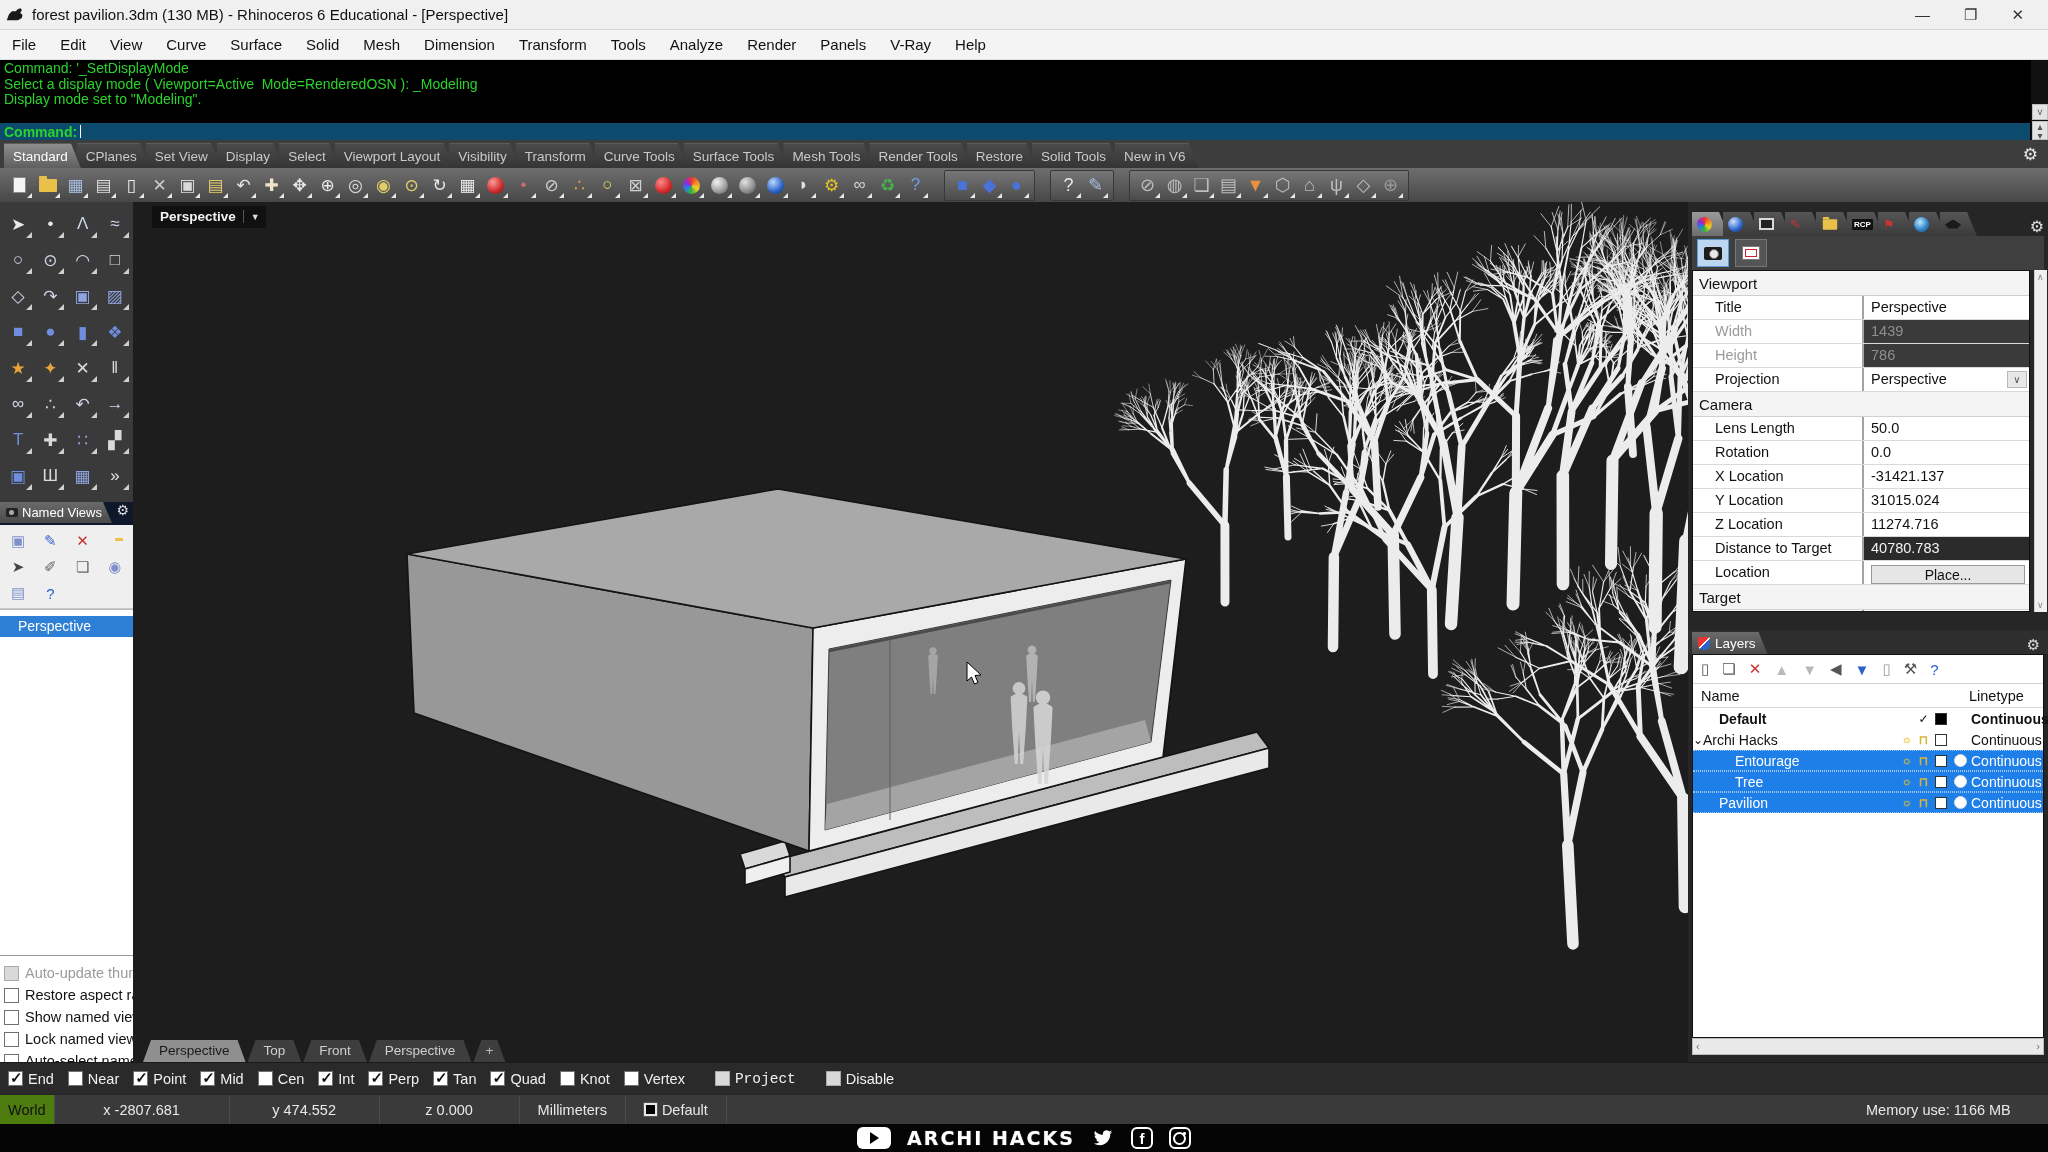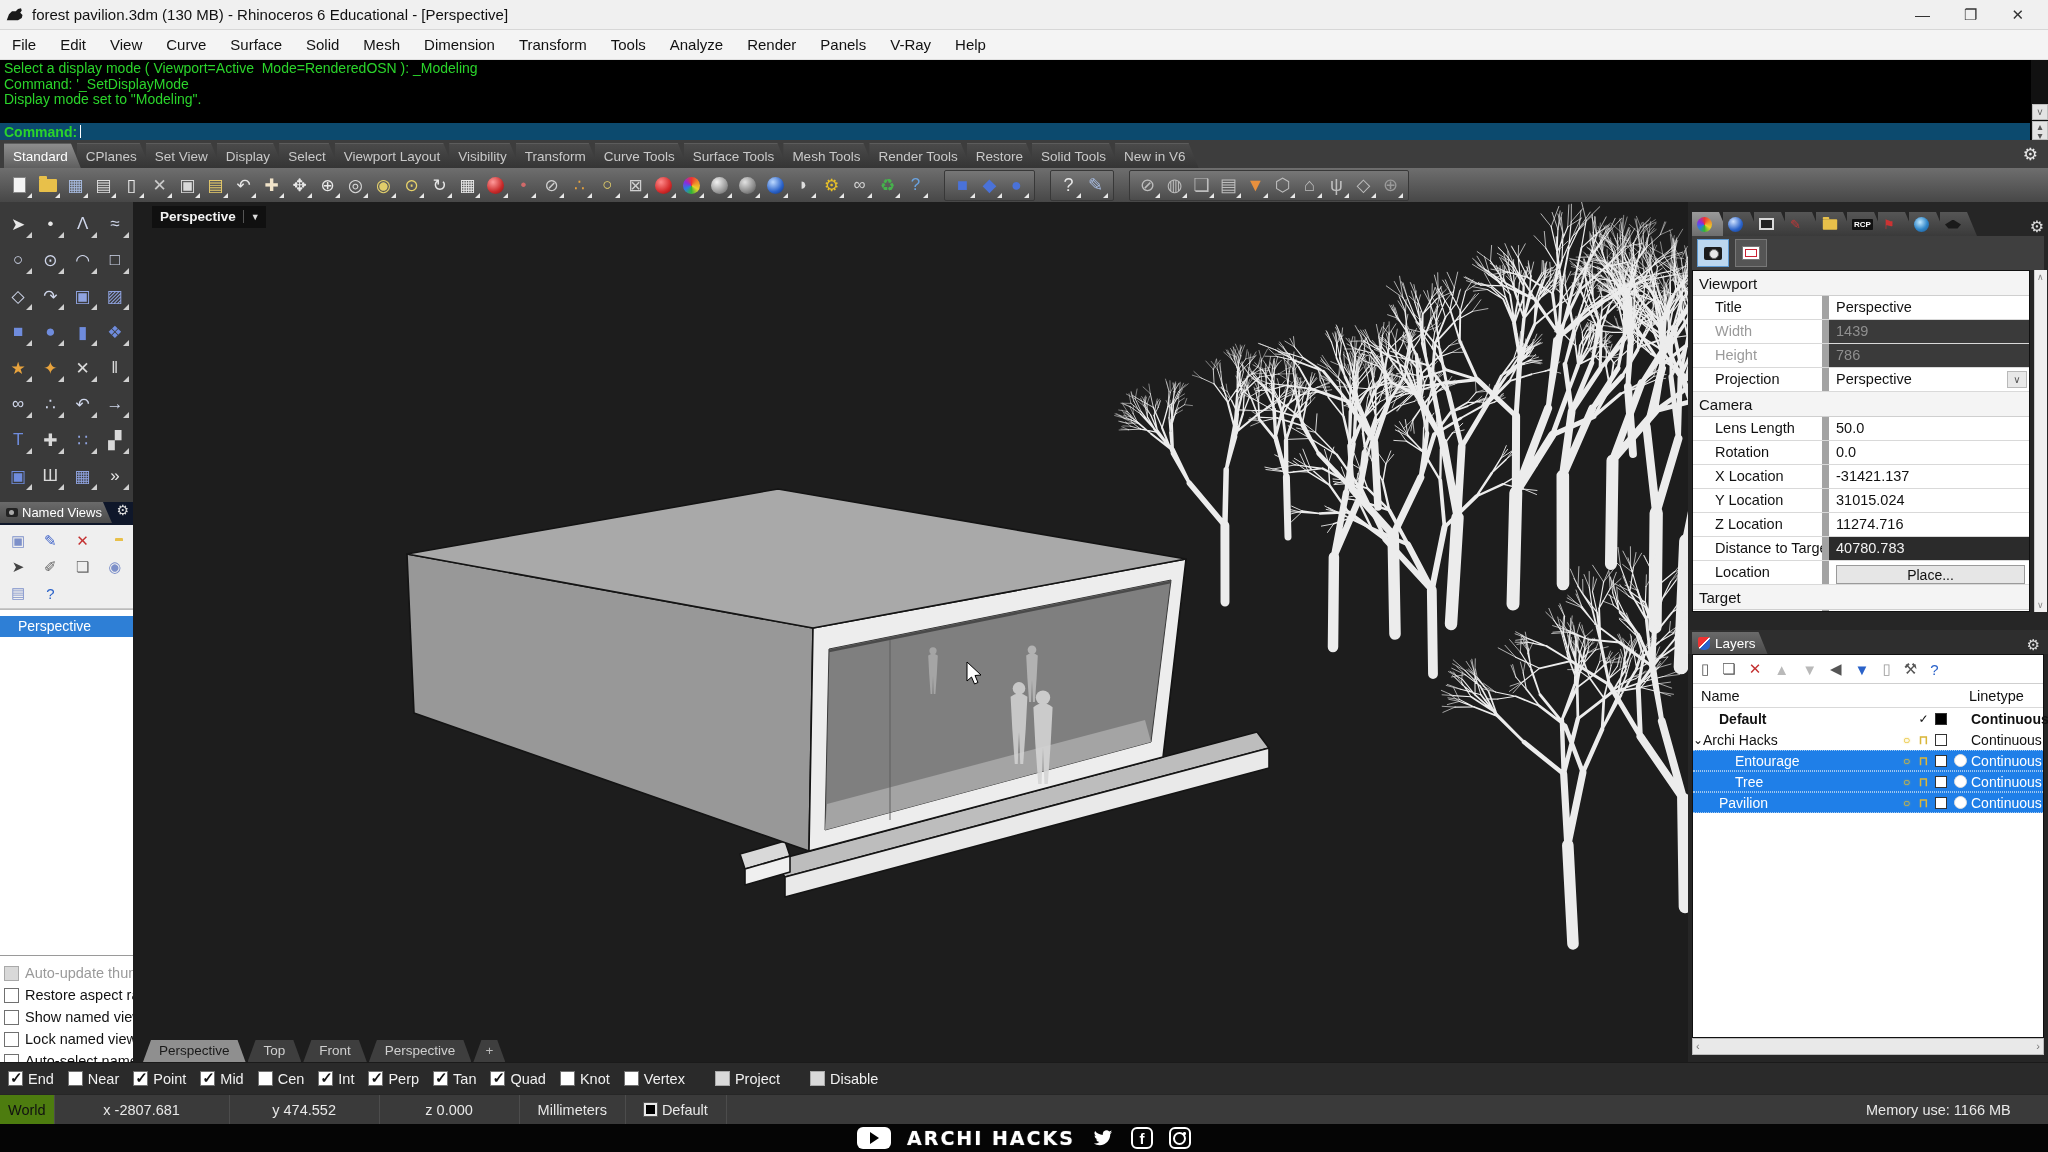--- a/index.html
+++ b/index.html
@@ -91,21 +91,21 @@
   #propsub{position:absolute;left:4px;top:34px;width:352px;height:34px;background:#3f3f3f;display:flex;align-items:center;gap:6px;padding-left:5px}
   .subbtn{width:32px;height:28px;display:flex;align-items:center;justify-content:center;border:1px solid #777;background:#555}
   .subbtn.sel{background:#bcd7ef;border-color:#5f9bd4}
   .camico{width:18px;height:13px;background:#1c1c1c;border-radius:2px;position:relative}
   .camico::after{content:"";position:absolute;left:5px;top:2.5px;width:8px;height:8px;border-radius:50%;background:#e8e8e8;border:1px solid #666}
   .vpico{width:18px;height:14px;background:#fff;border:1px solid #777;position:relative}
   .vpico::after{content:"";position:absolute;left:2px;top:2px;right:2px;bottom:2px;border:1px solid #c23}
   #propgrid{position:absolute;left:4px;top:68px;width:338px;height:342px;background:#fff;border:1px solid #111;overflow:hidden}
   .sechead{height:25px;background:#f4f4f4;border-bottom:1px solid #cfcfcf;display:flex;align-items:center;padding-left:6px;font-size:15px;color:#111}
   .prow{height:24px;display:flex;border-bottom:1px solid #d9d9d9;font-size:14.5px;color:#111}
-  .prow .pl{width:136px;padding:3px 4px 0 22px;border-right:7px solid #a3a3a3;overflow:hidden;white-space:nowrap}
+  .prow .pl{width:171px;padding:3px 4px 0 22px;border-right:2px solid #a3a3a3;overflow:hidden;white-space:nowrap}
   .prow .pv{flex:1;padding:3px 0 0 7px;position:relative;overflow:hidden;white-space:nowrap}
   .prow.disabled .pl{color:#9a9a9a}
   .prow.disabled .pv{background:#3a3a3a;color:#8f8f8f}
   .prow.selected .pv{background:#2b2b2b;color:#f2f2f2}
   .prow .chev{position:absolute;right:2px;top:3px;width:20px;height:17px;background:#e8e8e8;border:1px solid #b9b9b9;color:#555;font-size:10px;text-align:center;line-height:16px}
   .prow .btn{display:block;margin:1px 4px 0 0;background:#e6e6e6;border:1px solid #9a9a9a;text-align:center;font-size:14px;height:19px;line-height:18px}
   #propscroll{position:absolute;right:1px;top:68px;width:13px;height:342px;background:#f0f0f0;border-left:1px solid #ccc;color:#888;font-size:9px;text-align:center}
   #propscroll .up{position:absolute;top:2px;left:2px}
   #propscroll .dn{position:absolute;bottom:2px;left:2px}
 
@@ -182,22 +182,22 @@
     <span class="mi">Tools</span>
     <span class="mi">Analyze</span>
     <span class="mi">Render</span>
     <span class="mi">Panels</span>
     <span class="mi">V-Ray</span>
     <span class="mi">Help</span>
   </div>
 
 <div id="cmdarea" class="abs">
   <div id="cmdlines">
+      <div class="cmdline">Command: '_SetDisplayMode</div>
       <div class="cmdline">Select a display mode ( Viewport=Active  Mode=RenderedOSN ): _Modeling</div>
-      <div class="cmdline">Command: '_SetDisplayMode</div>
       <div class="cmdline">Display mode set to "Modeling".</div>
     </div>
   <div id="cmdprompt">
     <span class="p">Command:</span>
     <span class="caret"></span>
   </div>
   <div id="cmdscroll">
     <div class="btn" style="bottom:20px">˅</div>
     <div class="btn" style="bottom:0;height:19px;line-height:9px">▴<br>▾</div>
   </div>
@@ -779,21 +779,21 @@
       <span class="lbl">Quad</span>
     </div>
     <div class="oitem">
       <span class="cb"></span>
       <span class="lbl">Knot</span>
     </div>
     <div class="oitem">
       <span class="cb"></span>
       <span class="lbl">Vertex</span>
     </div>
-    <div class="oitem" style="margin-left: 16px;">
+    <div class="oitem" style="margin-left: 16px; font-family: Liberation Mono, monospace;">
       <span class="cb muted"></span>
       <span class="lbl">Project</span>
     </div>
     <div class="oitem" style="margin-left: 16px;">
       <span class="cb muted"></span>
       <span class="lbl">Disable</span>
     </div>
   </div>
 
 <div id="statusbar" class="abs">

